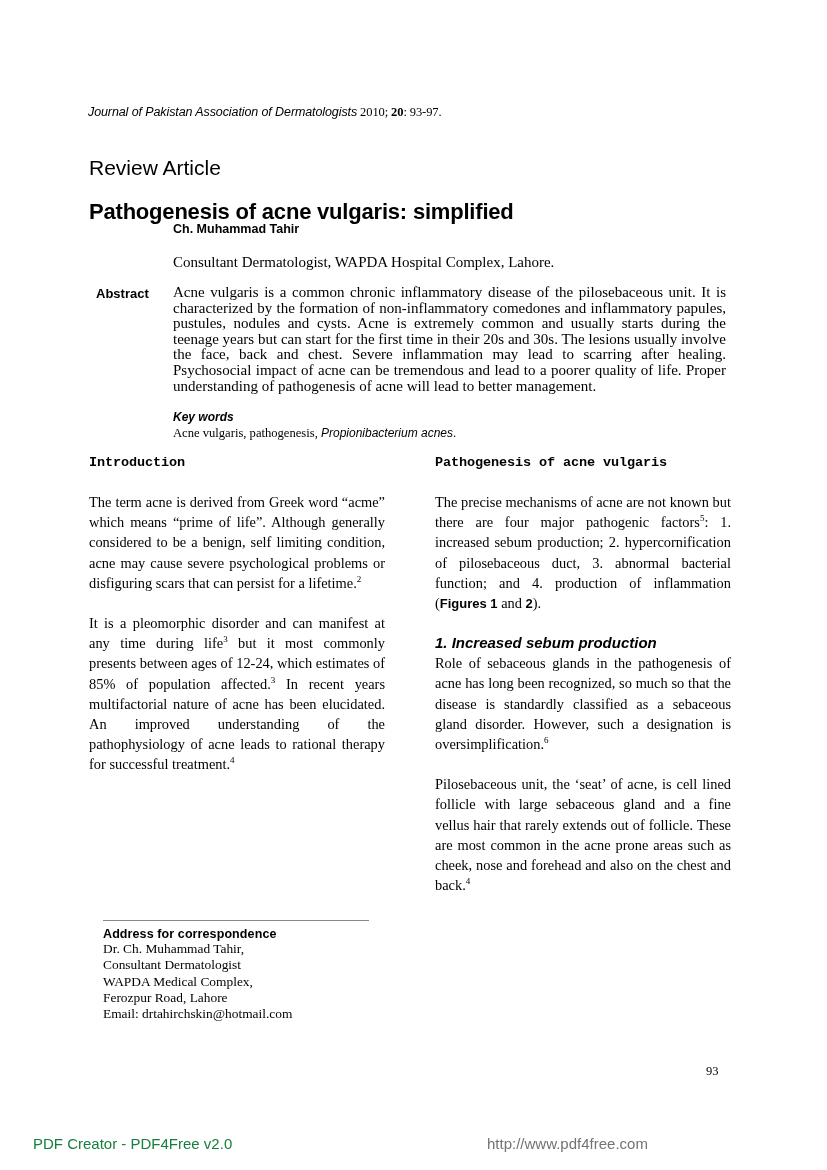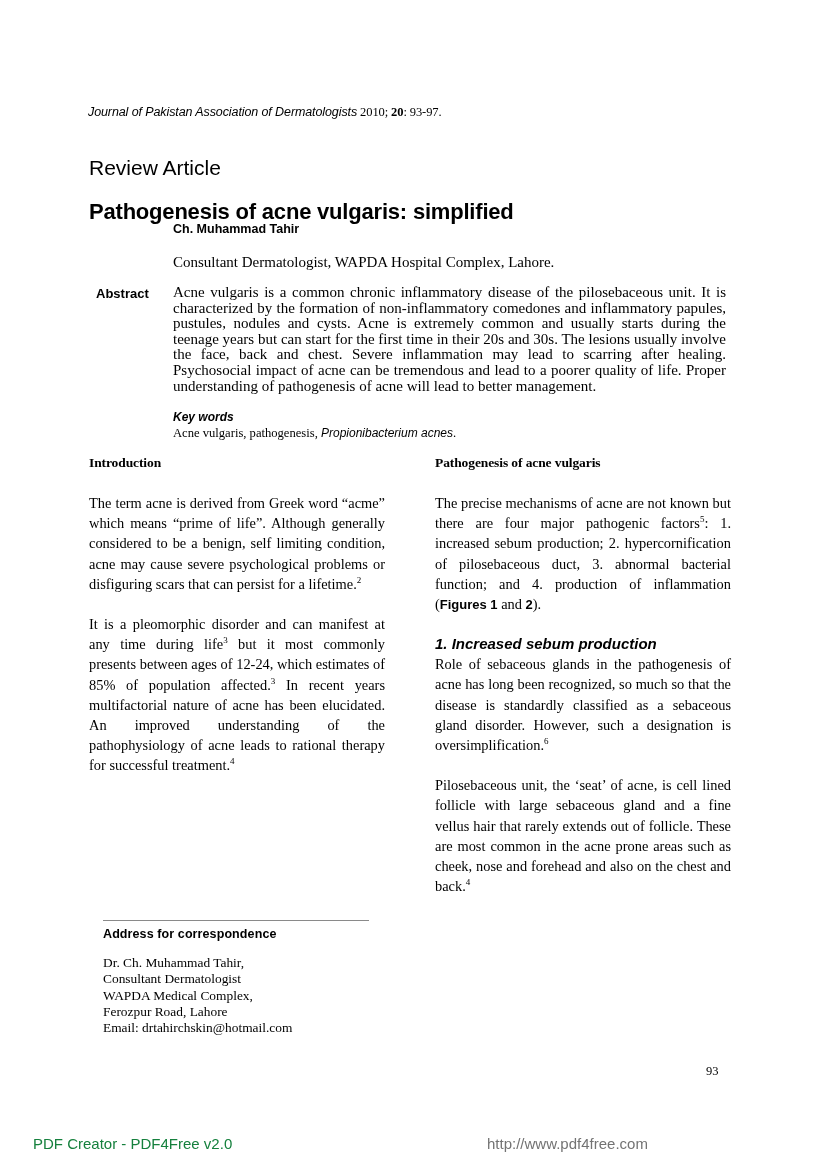--- a/index.html
+++ b/index.html
@@ -127,21 +127,21 @@
   
   .col {
     position: absolute;
     top: 447px;
     width: 296px;
   }
   .col-left  { left: 89px; }
   .col-right { left: 435px; }
 
   .sec-head {
-    font-family: Liberation Serif, serif;
+    font-family: Liberation Mono, monospace;
     font-size: 13.5px;
     font-weight: bold;
     margin: 0 0 22px 0;
     letter-spacing: -0.1px;
   }
   .sub-head {
     font-family: "Liberation Sans", "DejaVu Sans", sans-serif;
     font-size: 15px;
     font-weight: bold;
     font-style: italic;
@@ -173,21 +173,21 @@
   .corr-rule {
     border: 0;
     border-top: 1px solid #8a8a8a;
     margin: 0 0 6px 0;
     width: 266px;
   }
   .corr-title {
     font-family: "Liberation Sans", "DejaVu Sans", sans-serif;
     font-size: 12.5px;
     font-weight: bold;
-    margin-bottom: 14px;
+    margin-bottom: 0;
     letter-spacing: 0.1px;
   }
   .corr-line {
     font-family: "Liberation Serif", serif;
     font-size: 13.4px;
     line-height: 16.3px;
   }
 
   
   .page-number {

